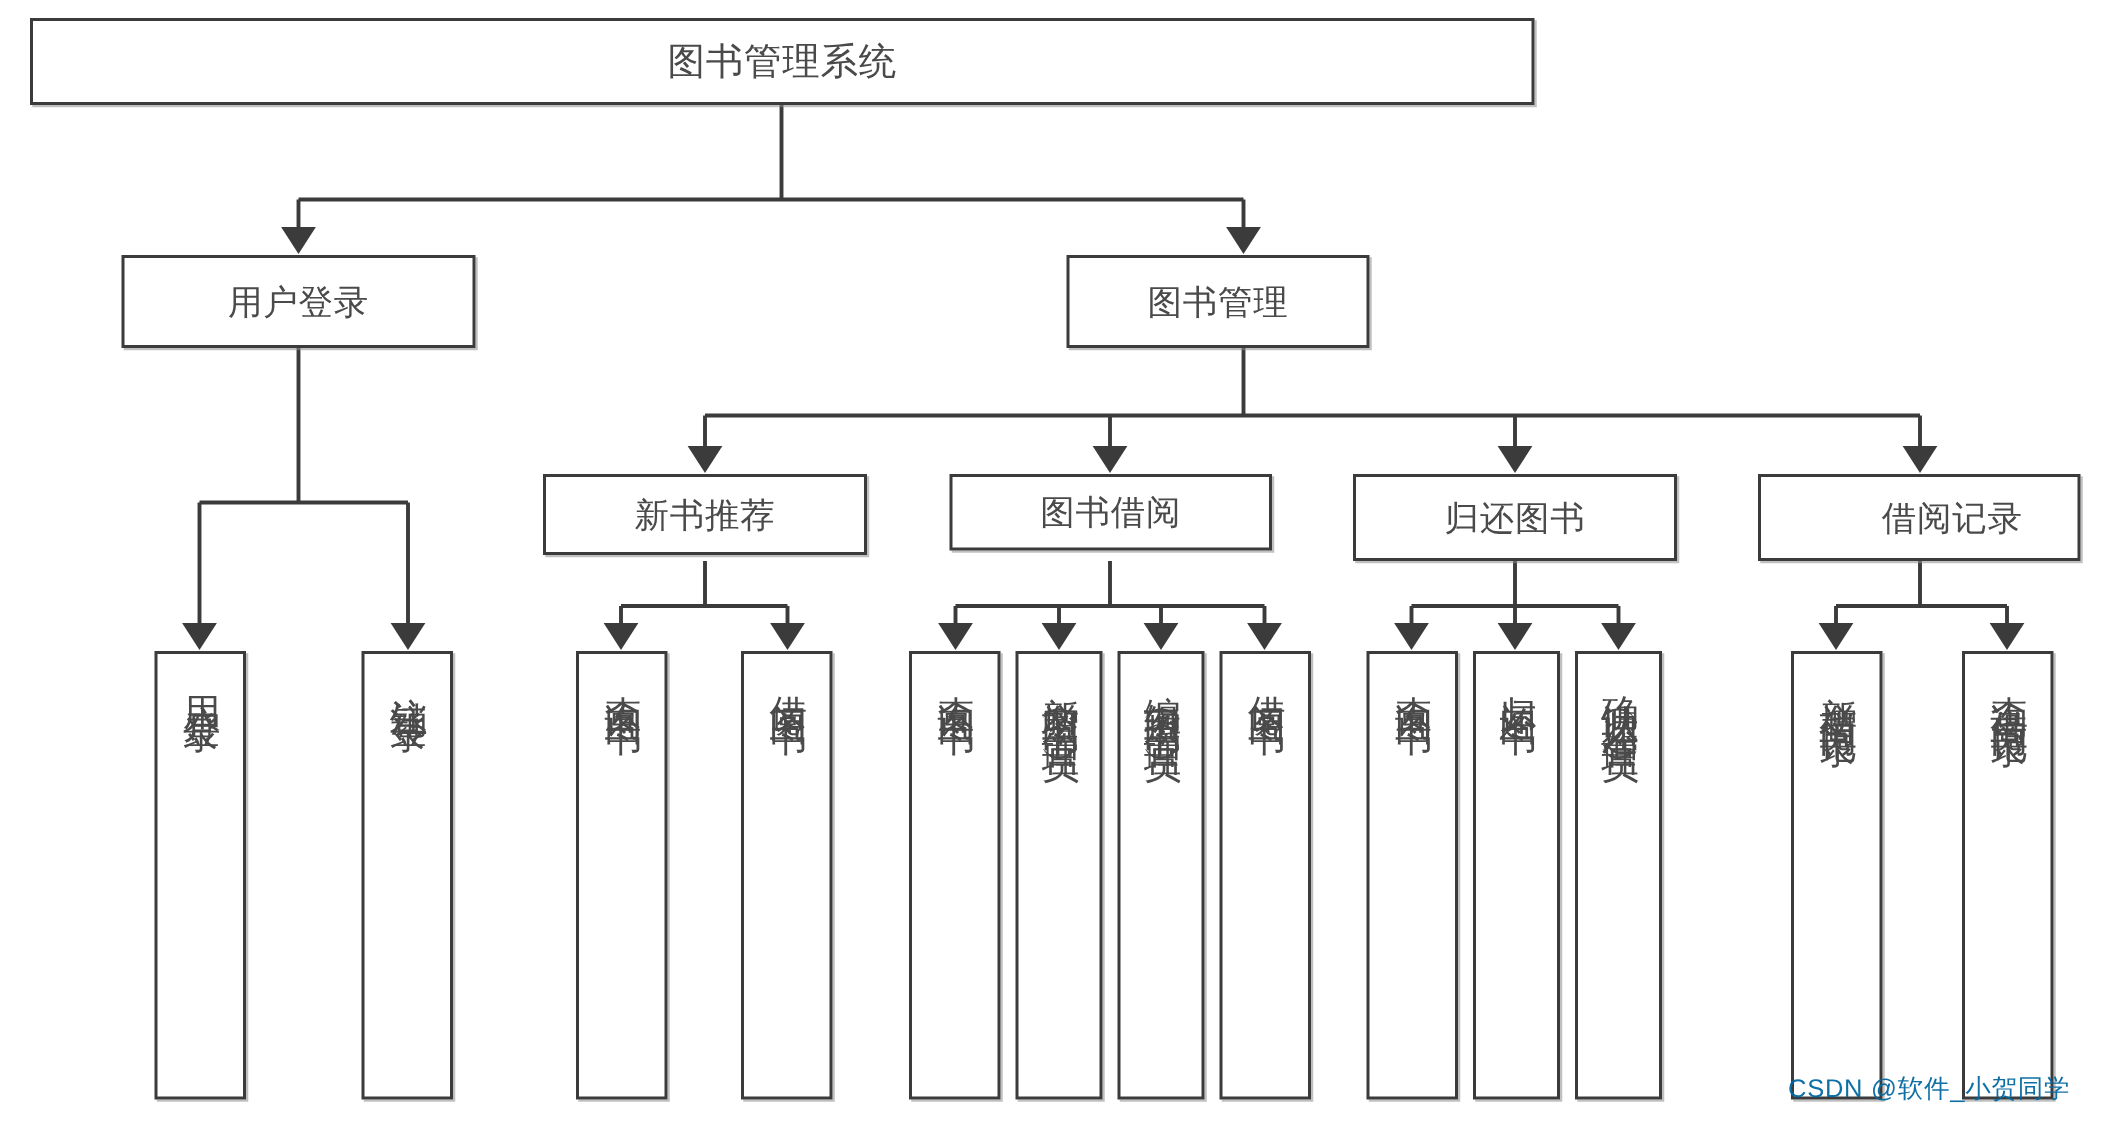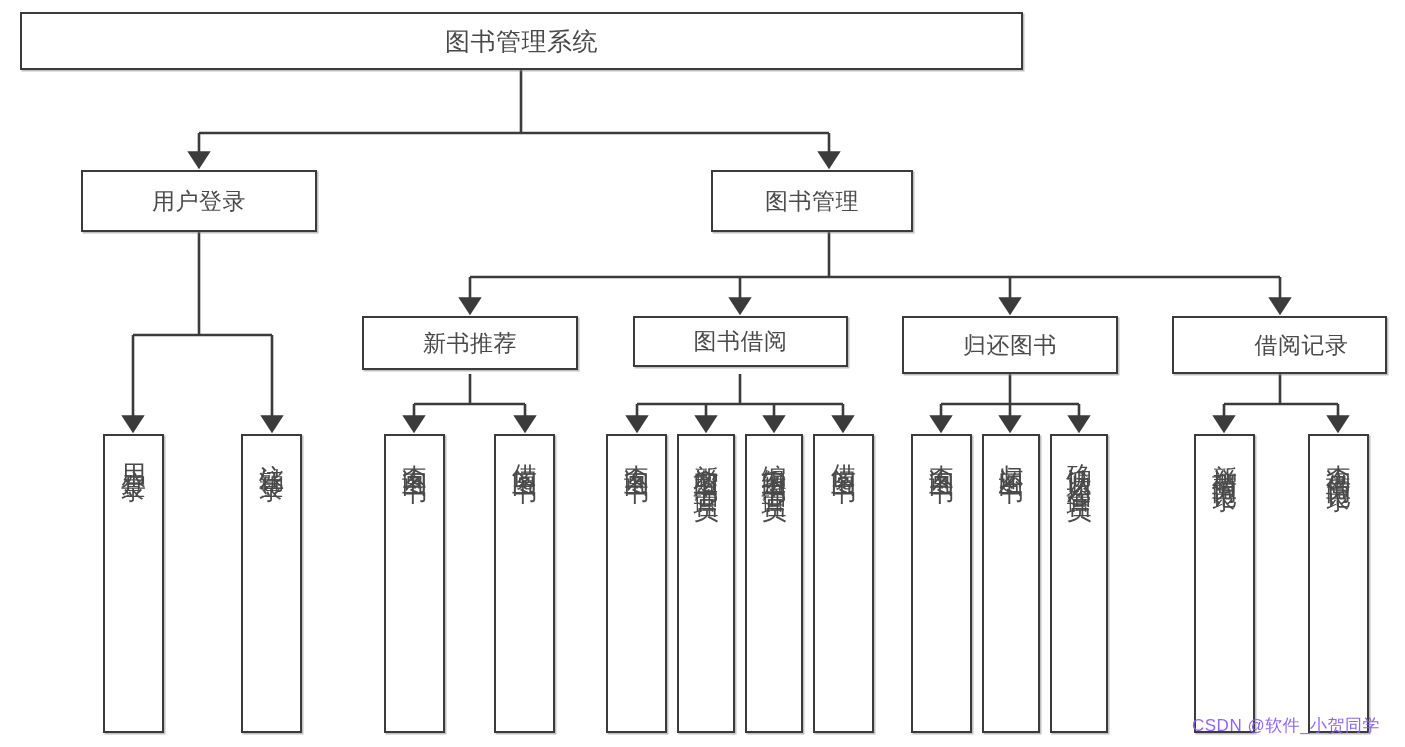--- a/index.html
+++ b/index.html
@@ -51,21 +51,21 @@
     text-orientation:upright;
     font-size:25px;
     letter-spacing:5px;
     line-height:1;
     white-space:normal;
     max-height:280px;
   }
   .watermark{
     position:absolute;
     font-size:17px;
-    color:#8b5cf6;
+    color:#0369a1;
     white-space:nowrap;
     letter-spacing:0.5px;
     opacity:0.95;
   }
 </style>
 </head>
 <body>
 
 <div id="canvas">
 

